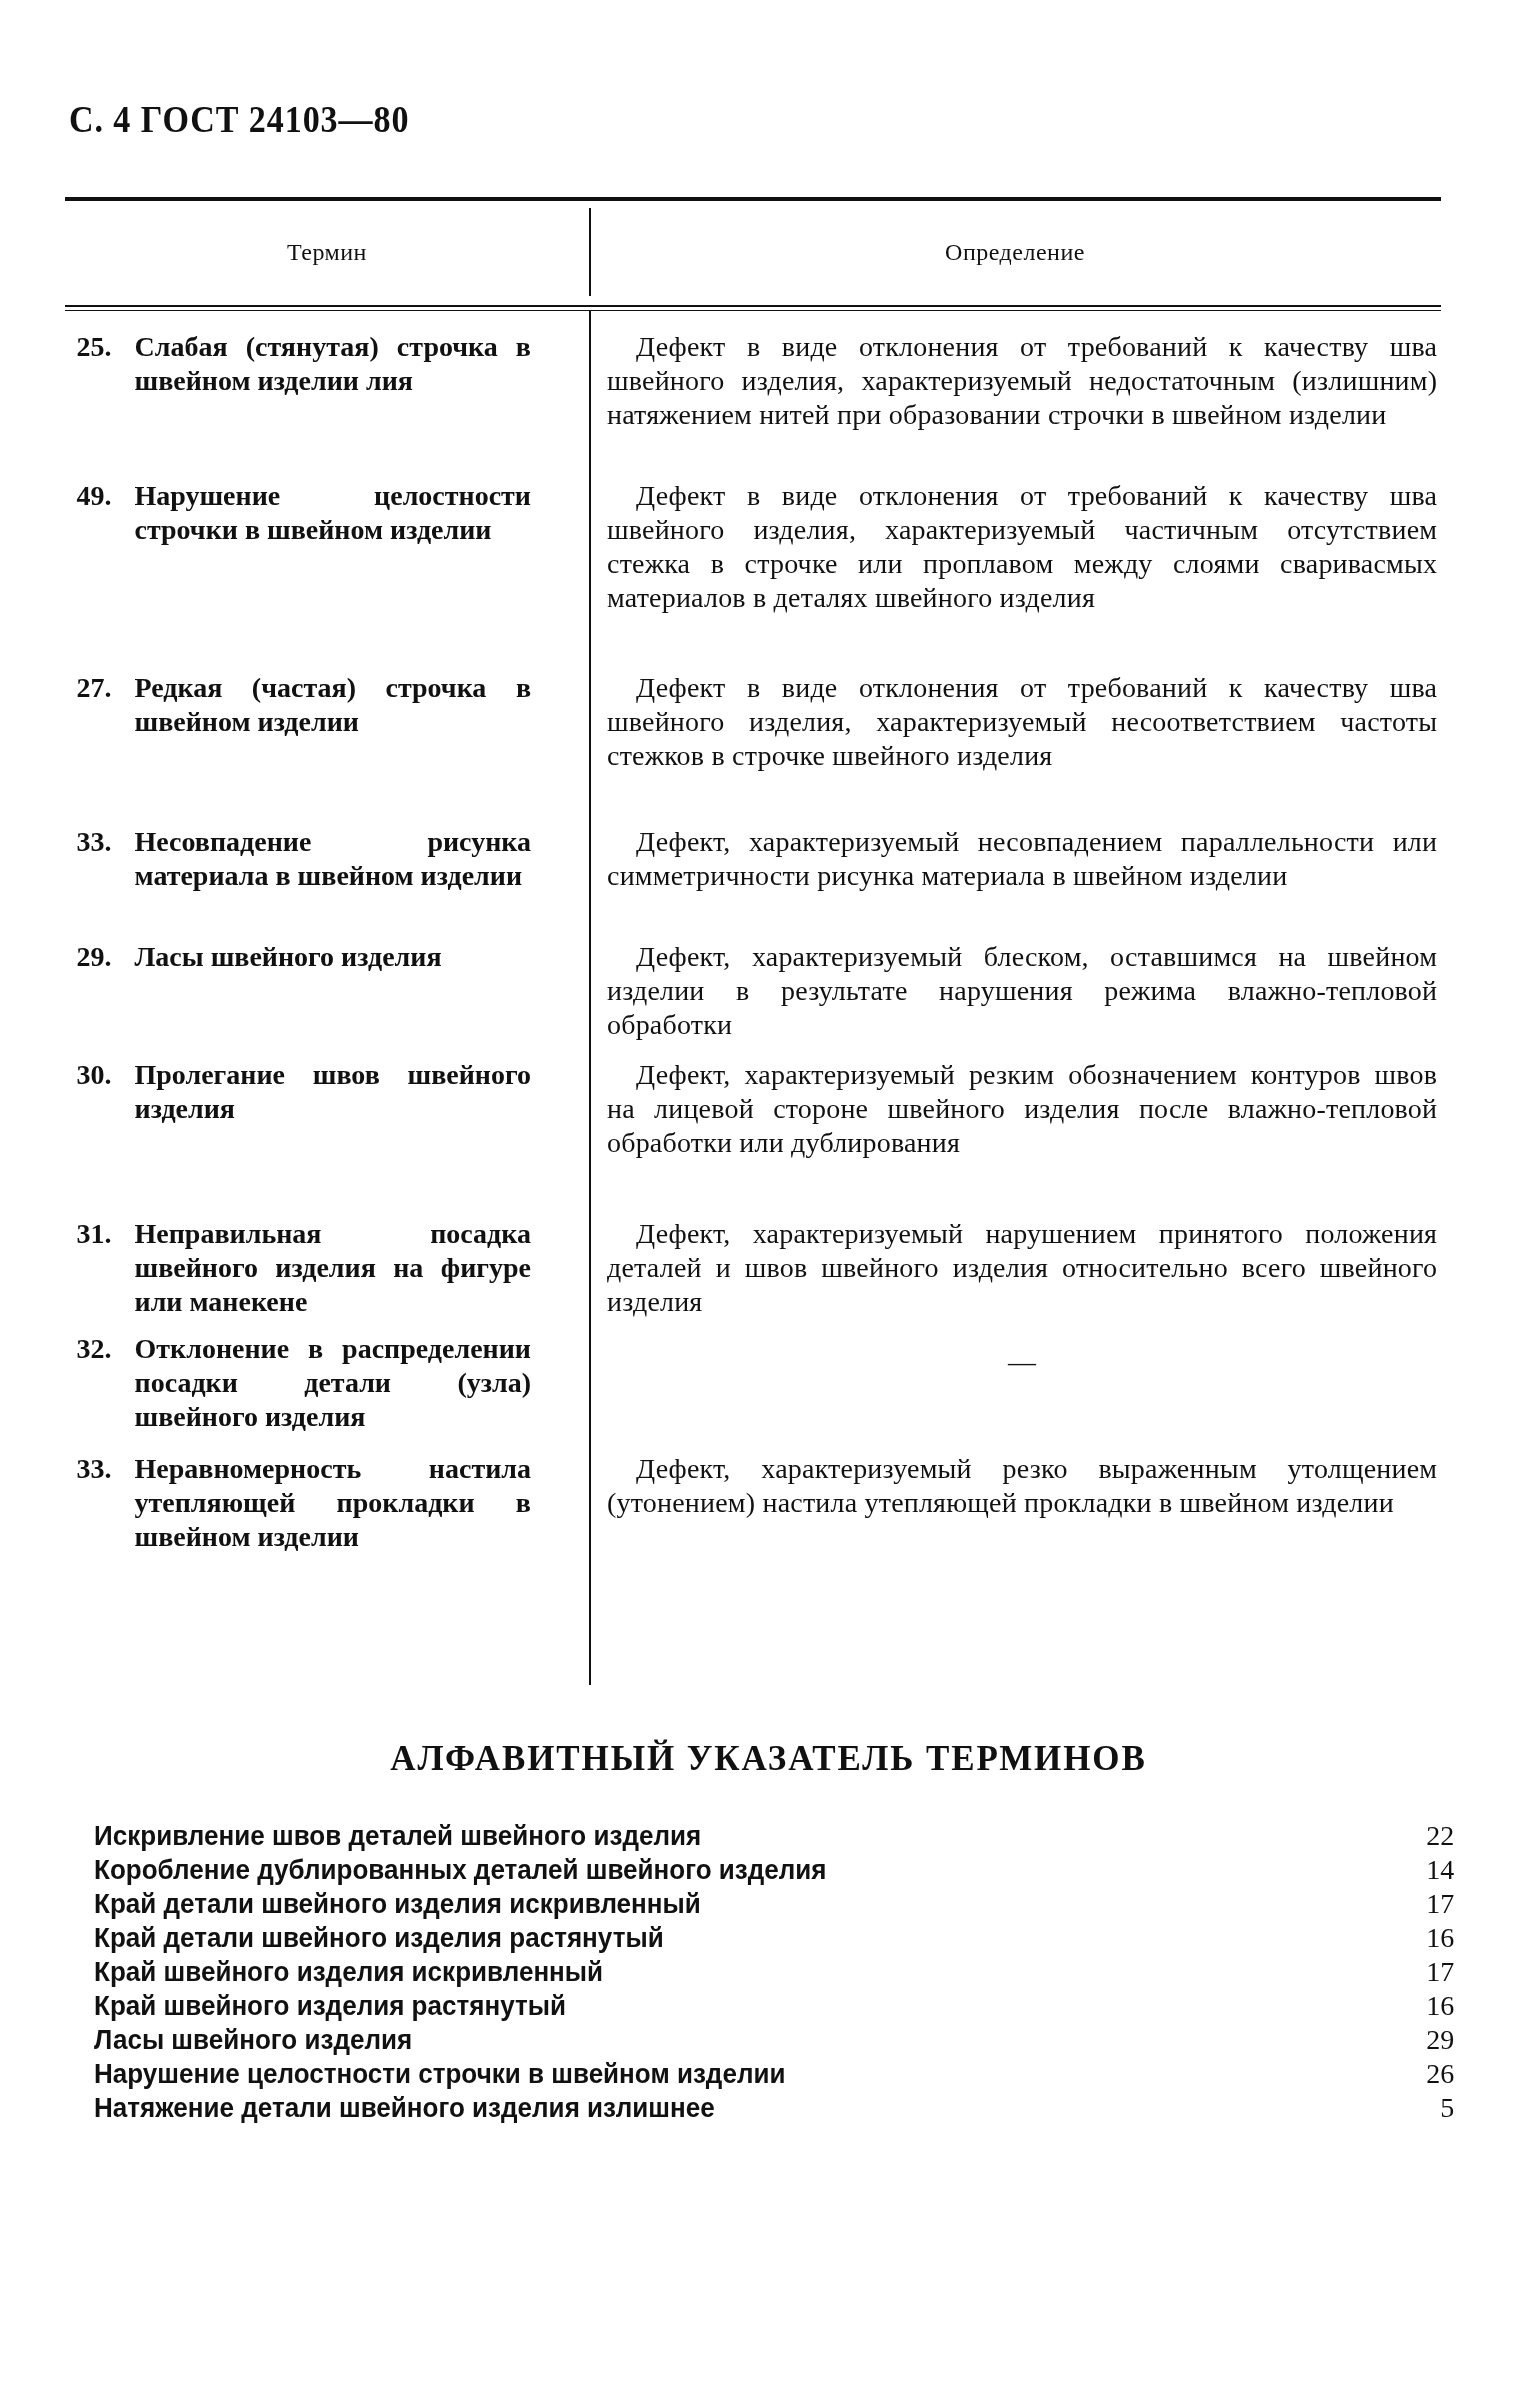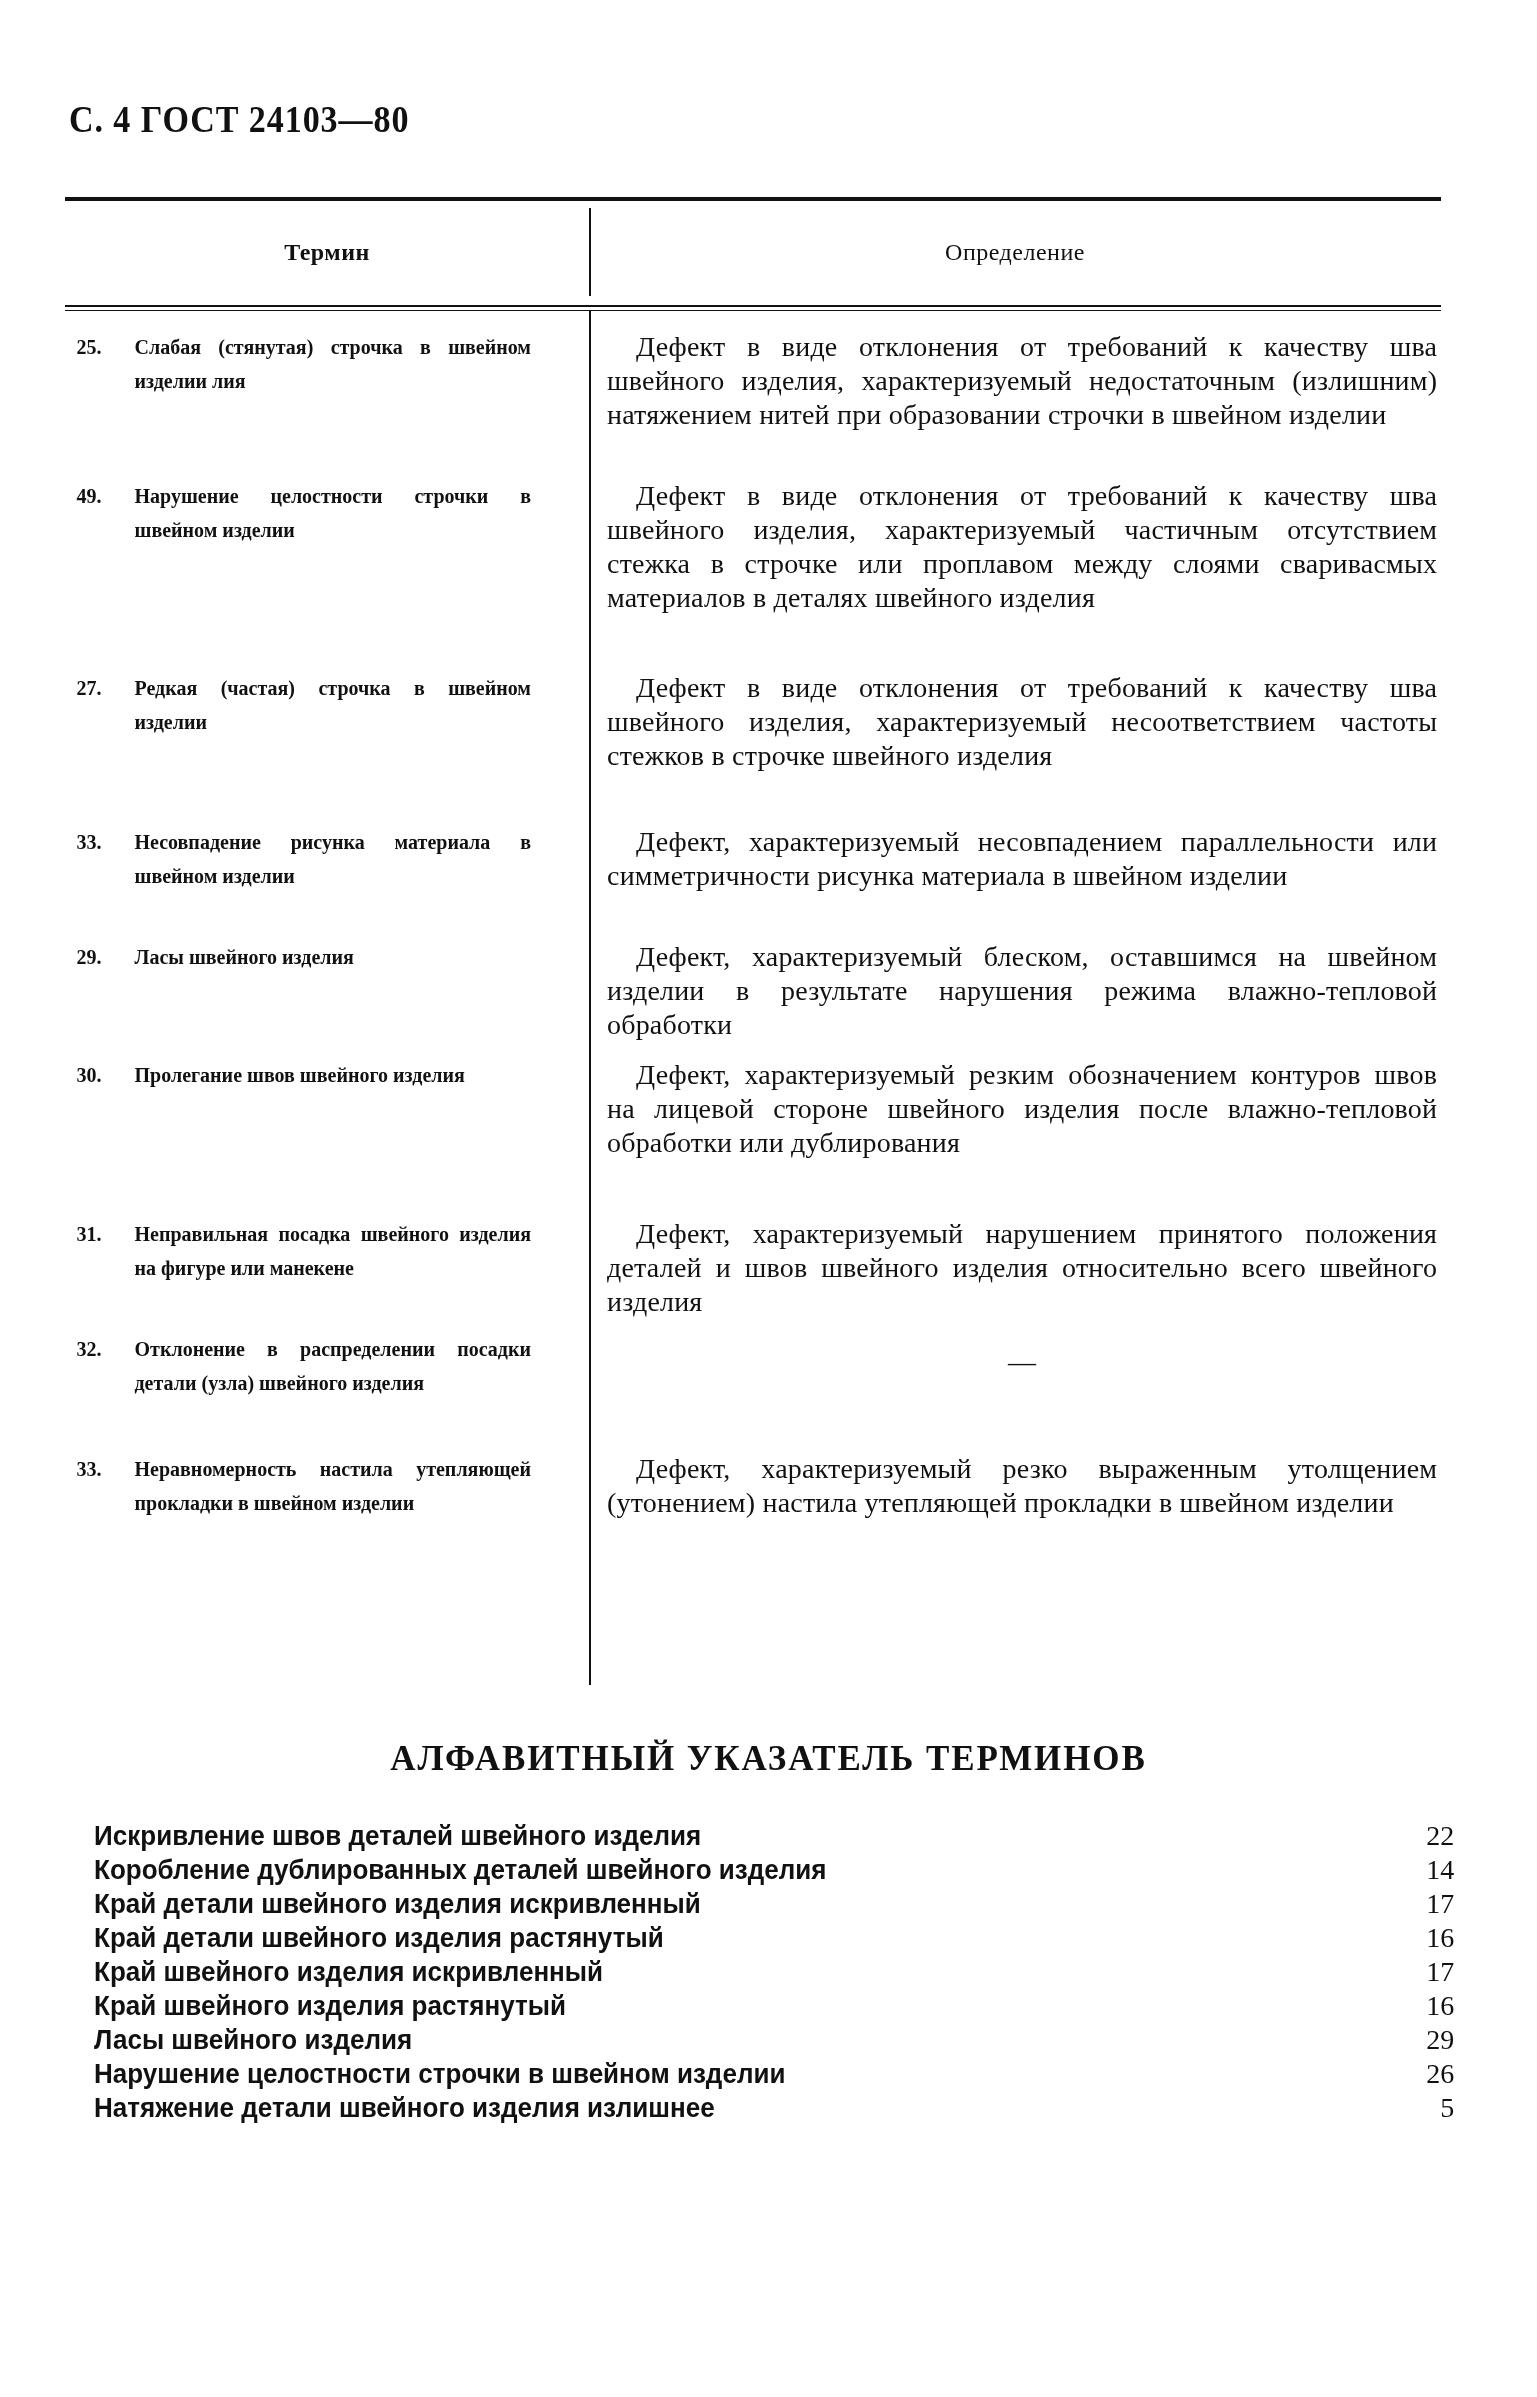--- a/index.html
+++ b/index.html
@@ -38,21 +38,21 @@
       height: 104px;
       position: relative;
     }
     .thead .th {
       display: flex;
       align-items: center;
       justify-content: center;
       font-size: 24px;
       letter-spacing: 0.5px;
     }
-    .th-term { width: 524px; font-weight: bold; }
+    .th-term { width: 524px; }
     .th-def { flex: 1; }
     .col-divider {
       position: absolute;
       left: 524px;
       width: 1.9px;
       background: #111;
     }
     .rule-double {
       border-top: 2.9px solid #111;
       border-bottom: 1.9px solid #111;
@@ -65,21 +65,21 @@
     }
     .row {
       display: flex;
       align-items: flex-start;
     }
     .term {
       width: 490px;
       padding-left: 11.5px;
       padding-right: 24px;
       font-weight: bold;
-      font-size: 20px;
+      font-size: 28px;
       line-height: 34px;
       box-sizing: border-box;
       display: flex;
       justify-content: flex-end;
     }
     .term .num {
       width: 58px;
       flex: none;
     }
     .term .text {

